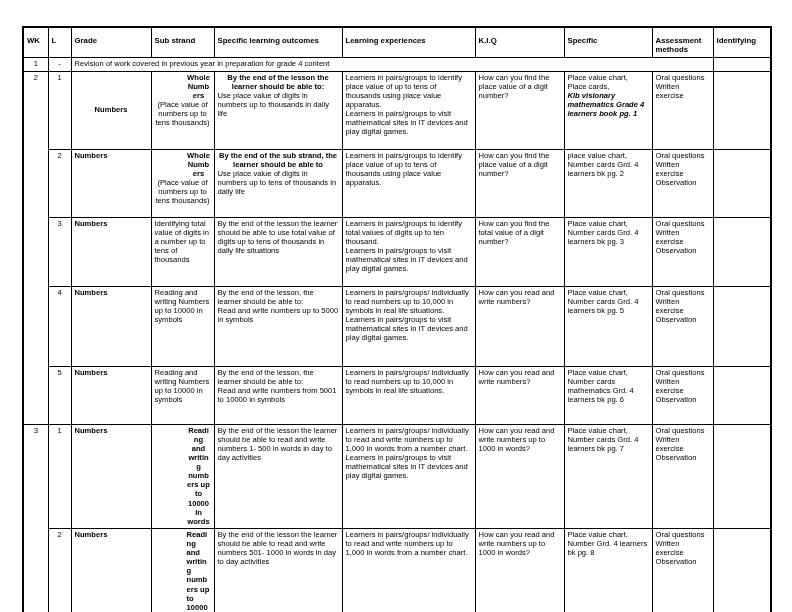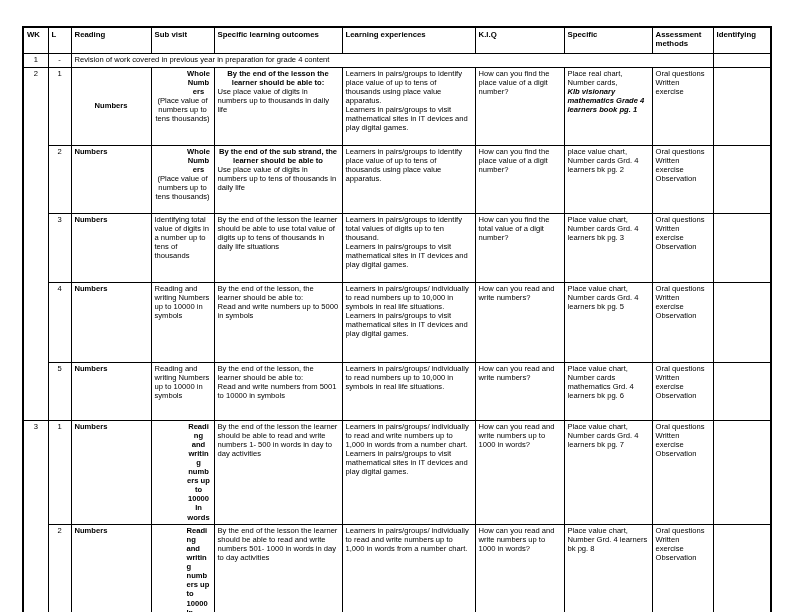--- a/index.html
+++ b/index.html
@@ -23,21 +23,21 @@
   table.sow col.c-out{width:128px}
   table.sow col.c-exp{width:133px}
   table.sow col.c-kiq{width:89px}
   table.sow col.c-res{width:88px}
   table.sow col.c-ass{width:61px}
   table.sow col.c-ref{width:58px}
   th,td{
     border:1px solid #000;vertical-align:top;padding:1px 3px 2px 3px;
     font-size:7.6px;line-height:1.2;overflow:hidden;word-wrap:break-word;
   }
-  th{font-weight:bold;text-align:left;font-size:7.8px;padding-top:2px;margin-top:32px;}
+  th{font-weight:bold;text-align:left;font-size:7.8px;padding-top:8px;margin-top:32px;}
   th.center{}
   td.center{text-align:center;}
   td.mid{vertical-align:middle;}
   td.bold{font-weight:bold;}
   .pre{white-space:pre-line;}
   .sub-bold{display:block;font-weight:bold;margin-left:32px;}
   .out-bold{display:block;font-weight:bold;text-align:center;}
   .res-em{display:block;font-weight:bold;font-style:italic;}
 </style>
 </head>
@@ -56,22 +56,22 @@
         <col class="c-kiq">
         <col class="c-res">
         <col class="c-ass">
         <col class="c-ref">
     </colgroup>
 
     <tbody>
         <tr style="height:26px;">
       <th>WK</th>
       <th>L</th>
-      <th>Reading</th>
-      <th>Sub visit</th>
+      <th>Grade</th>
+      <th>Sub strand</th>
       <th class="center">Specific learning outcomes</th>
       <th>Learning experiences</th>
       <th>K.I.Q</th>
       <th class="center">Specific</th>
       <th>Assessment methods</th>
       <th>Identifying</th>
     </tr>
 
     <tr style="height:14px;">
       <td class="center">1</td>
@@ -89,21 +89,21 @@
         <span>(Place value of numbers up to tens thousands)</span>
       </td>
       <td>
         <span class="out-bold">By the end of the lesson the learner should be able to:</span>
         <span class="pre">Use place value of digits in numbers up to thousands in daily life</span>
       </td>
       <td class="pre">Learners in pairs/groups to identify place value of up to tens of thousands using place value apparatus.
 Learners in pairs/groups to visit mathematical sites in IT devices and play digital games.</td>
       <td>How can you find the place value of a digit number?</td>
       <td>
-        <span class="pre">Place real chart, Number cards,</span>
+        <span class="pre">Place value chart, Place cards,</span>
         <span class="res-em">Klb visionary mathematics Grade 4 learners book pg. 1</span>
       </td>
       <td class="pre">Oral questions
 Written exercise</td>
       <td></td>
     </tr>
 
     <tr style="height:68px;">
       <td class="center">2</td>
       <td class="bold">Numbers</td>

